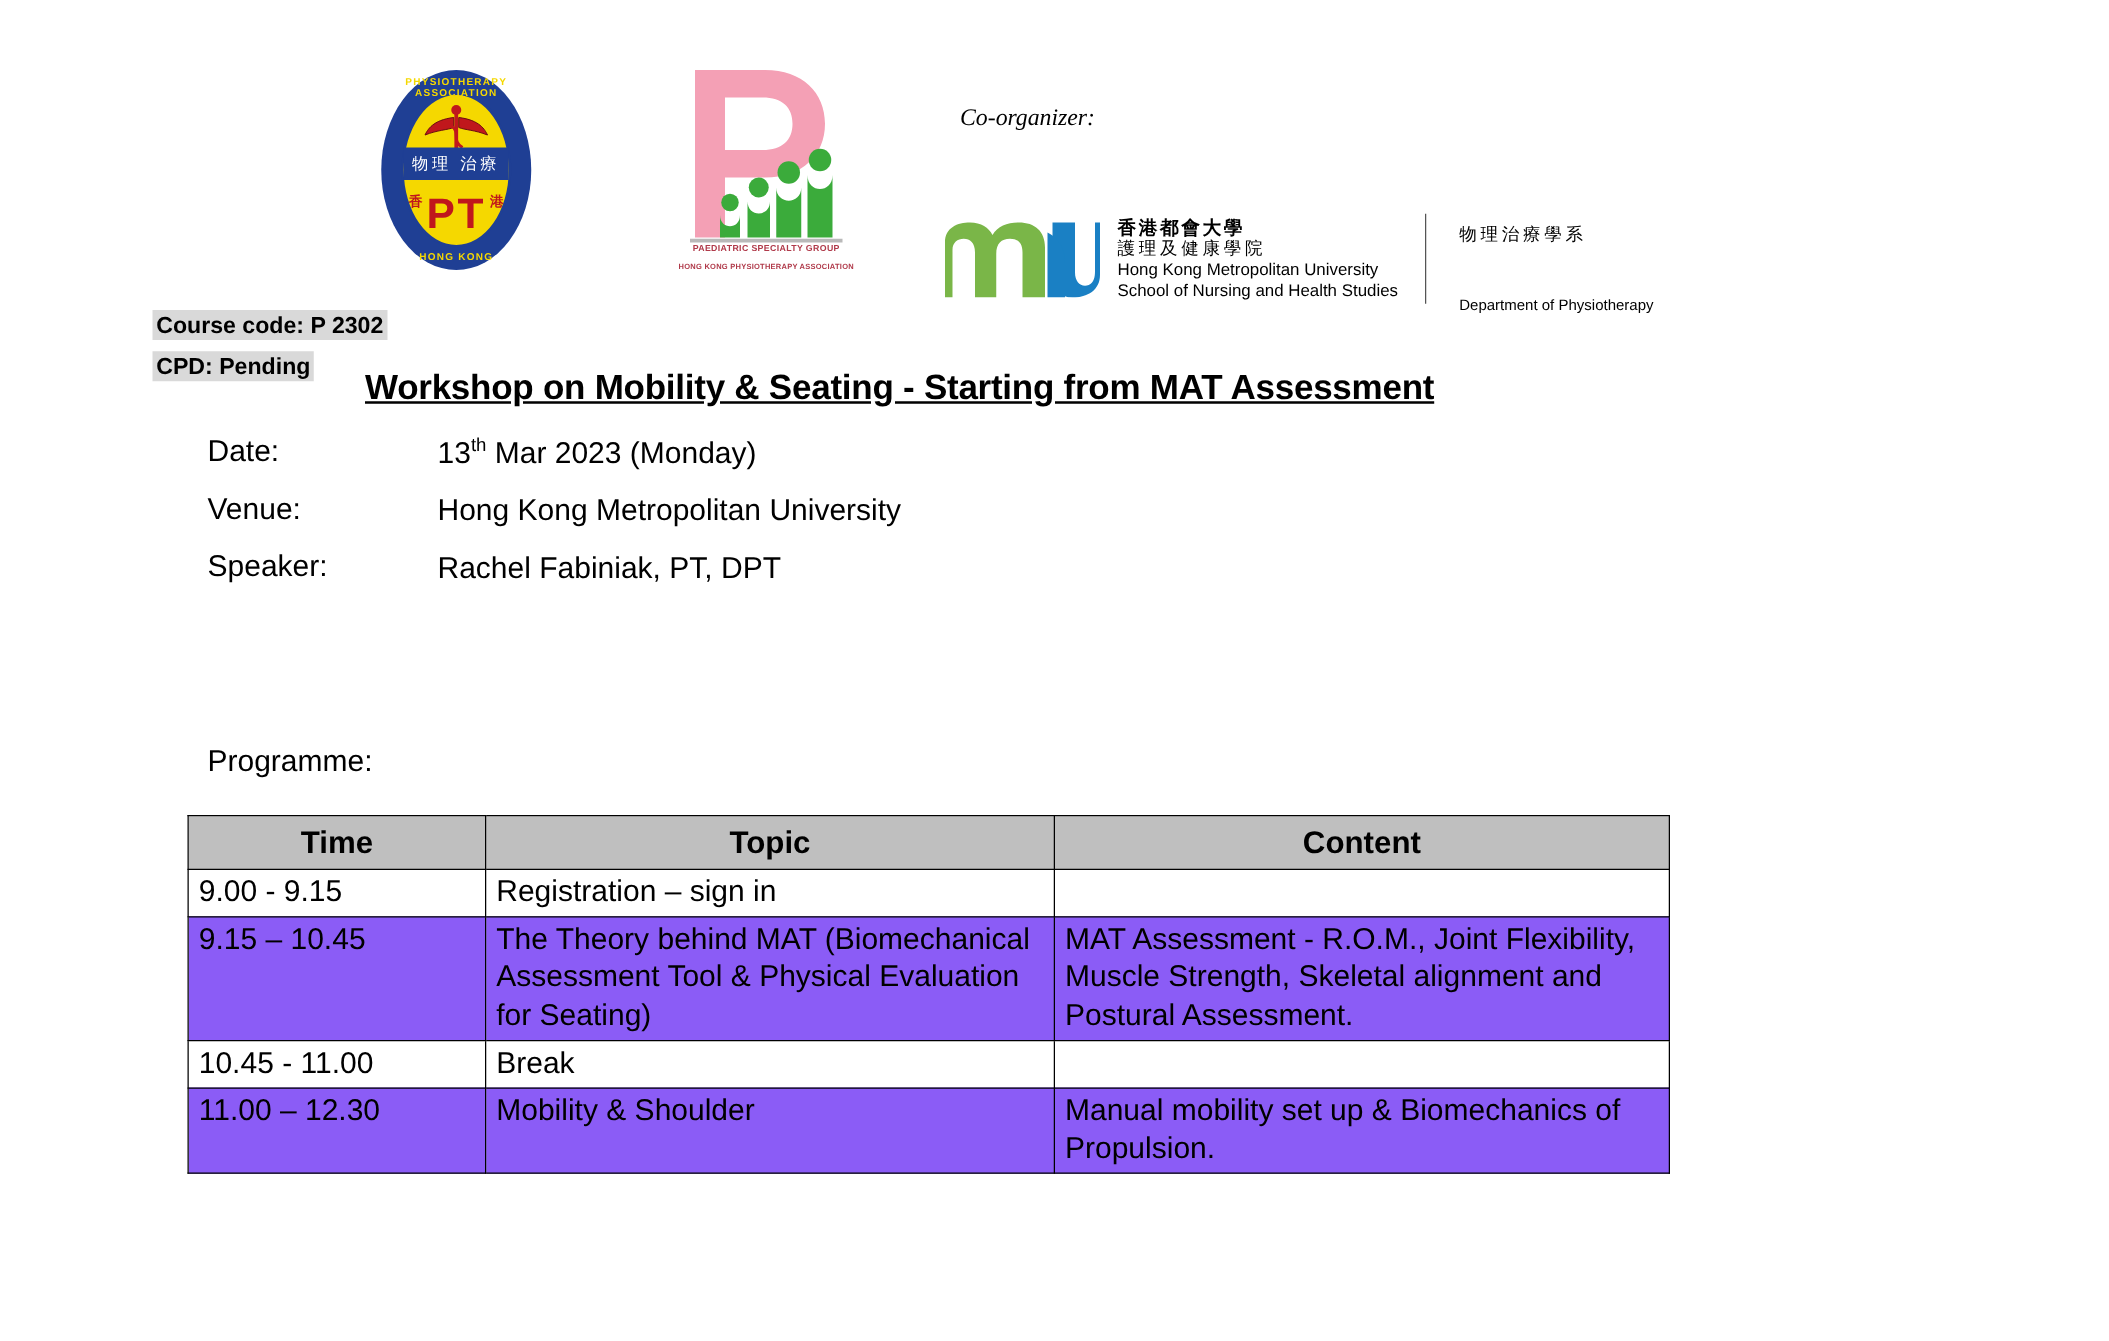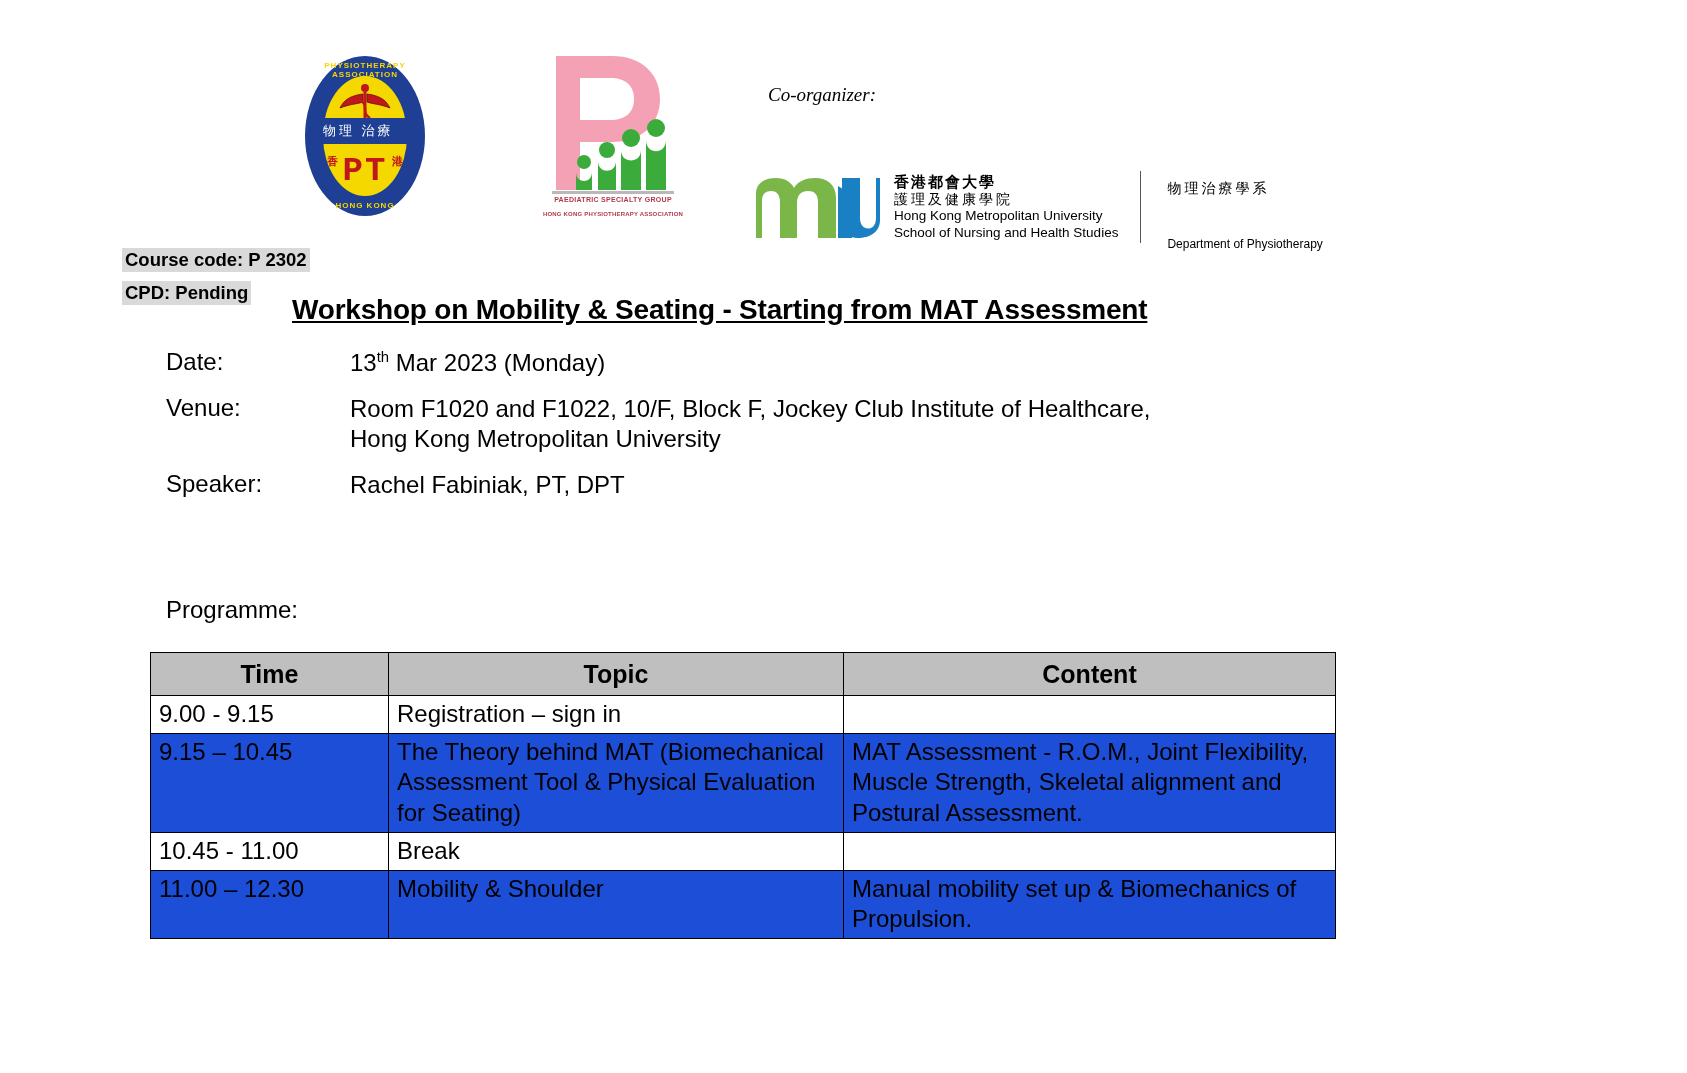--- a/index.html
+++ b/index.html
@@ -69,34 +69,34 @@
   .seal-arc.bottom { bottom: 6px; }
   .seal-band {
     position: absolute;
     left: 18px;
     right: 18px;
     top: 62px;
     height: 26px;
     background: #1f3f94;
     color: #ffffff;
     font-size: 13px;
-    text-align: left;
+    text-align: center;
     line-height: 26px;
     letter-spacing: 3px;
   }
   .seal-pt {
     position: absolute;
     left: 0;
     right: 0;
     top: 96px;
     text-align: center;
     color: #c0171c;
     font-size: 34px;
     font-weight: bold;
-    font-family: Liberation Mono, monospace;
+    font-family: Liberation Sans, sans-serif;
     letter-spacing: 2px;
   }
   .seal-caduceus {
     position: absolute;
     left: 50%;
     top: 26px;
     width: 54px;
     height: 44px;
     margin-left: -27px;
   }
@@ -277,21 +277,21 @@
     vertical-align: top;
     line-height: 1.28;
   }
   .prog-table th {
     background: #bfbfbf;
     text-align: center;
     font-weight: bold;
     font-size: 25px;
     padding: 5px 8px;
   }
-  .prog-table tr.shaded td { background: #1d4ed8; }
+  .prog-table tr.shaded td { background: #8b5cf6; }
   .col-time { width: 238px; }
   .col-topic { width: 455px; }
   .col-content { width: 492px; }
 </style>
 </head>
 <body>
 
 <div class="page">
 
   <div class="logo-band">
@@ -367,21 +367,20 @@
 
     <div class="detail-row">
       <div class="detail-label">Date:</div>
       <div class="detail-value"><span>13</span><sup>th</sup><span> Mar 2023 (Monday)</span></div>
     </div>
 
 
     <div class="detail-row">
       <div class="detail-label">Venue:</div>
       <div class="detail-value">
-        <div>Room F1020 and F1022, 10/F, Block F, Jockey Club Institute of Healthcare,</div>
         <div>Hong Kong Metropolitan University</div>
       </div>
     </div>
 
     <div class="detail-row">
       <div class="detail-label">Speaker:</div>
       <div class="detail-value">Rachel Fabiniak, PT, DPT</div>
     </div>
   </div>
 

